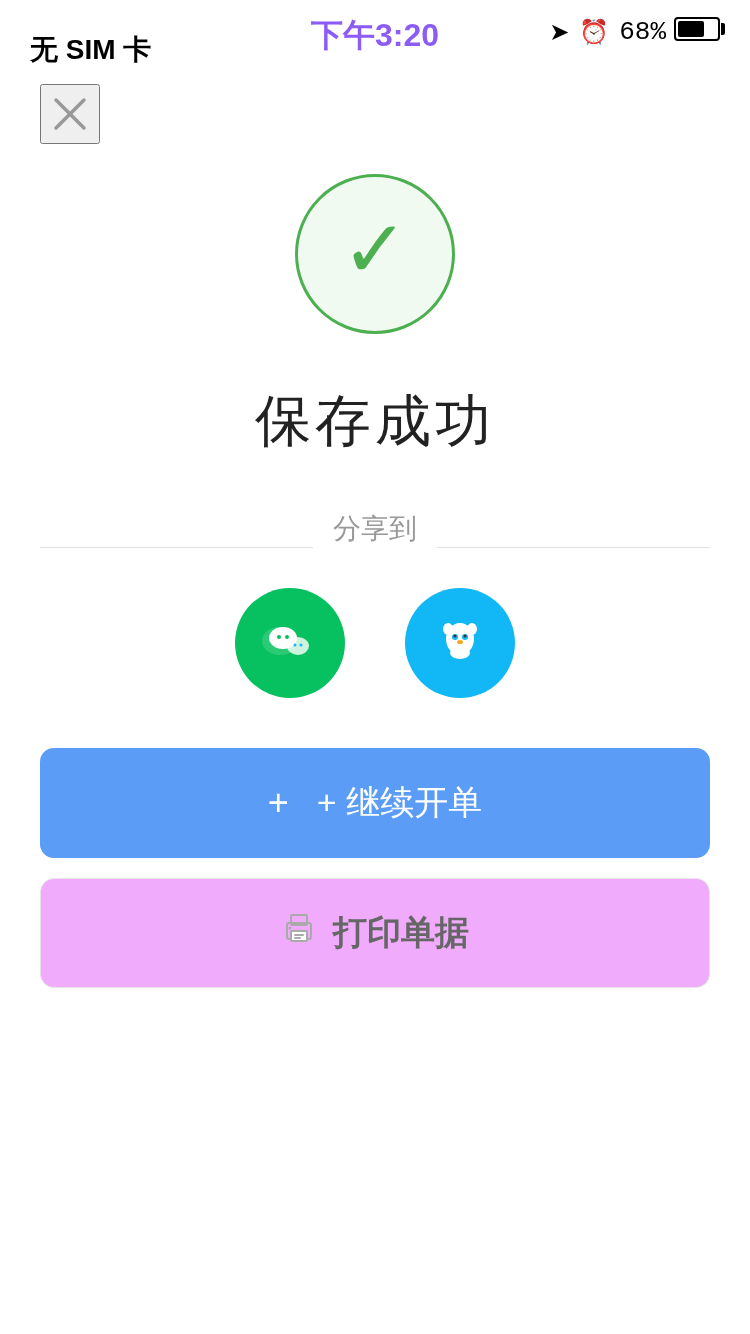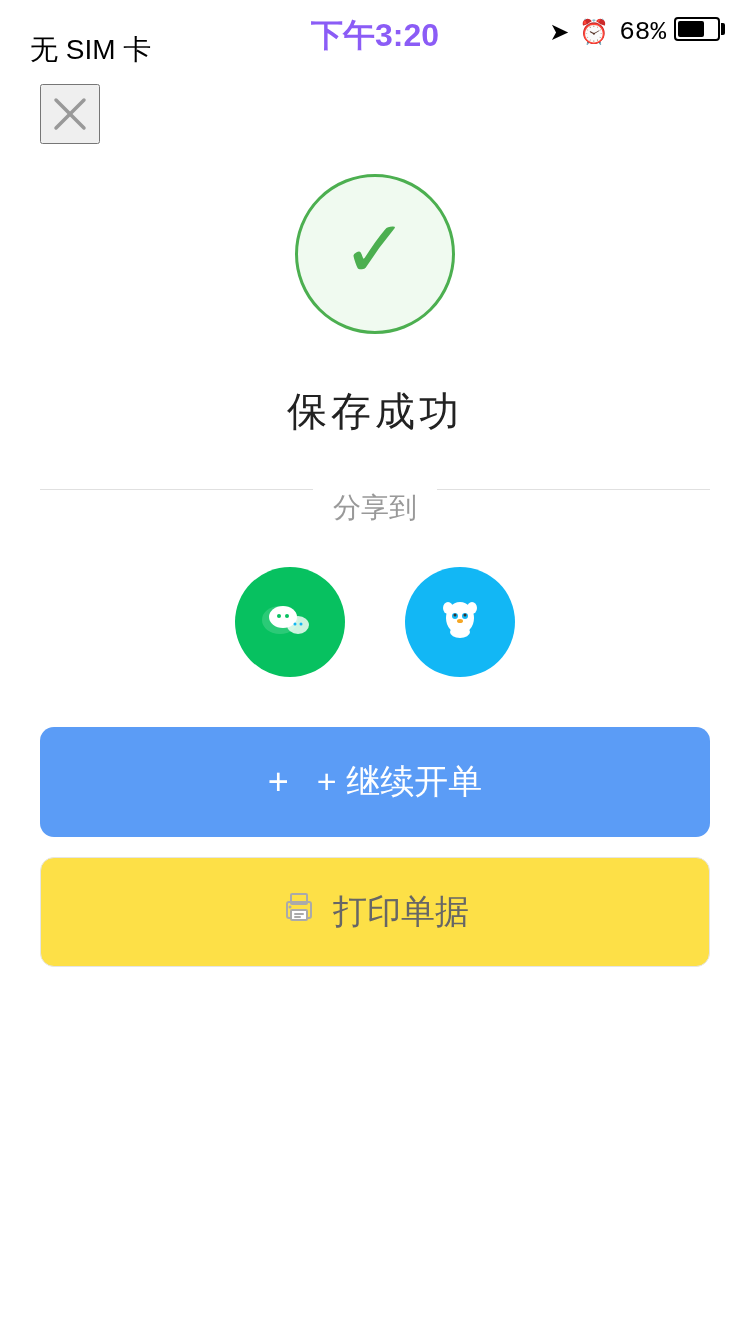--- a/index.html
+++ b/index.html
@@ -22,21 +22,21 @@
       justify-content: space-between;
       padding: 0 30px;
       background: #fff;
     }
     .status-left {
       display: flex;
       align-items: flex-end;
       gap: 10px;
       font-size: 28px;
       color: #000;
-      font-weight: 400;
+      font-weight: 700;
       margin-top: 36px;
     }
     .status-center {
       font-size: 32px;
       font-weight: 600;
       color: #8b5cf6;
       position: absolute;
       left: 50%;
       transform: translateX(-50%);
       top: 14px;
@@ -120,35 +120,35 @@
     }
     .checkmark {
       color: #4CAF50;
       font-size: 80px;
       line-height: 1;
       margin-top: -8px;
     }
 
     
     .success-title {
-      font-size: 40px;
+      font-size: 56px;
       font-weight: 500;
       color: #222;
       margin-bottom: 50px;
       letter-spacing: 4px;
     }
 
     
     .share-section {
       width: 100%;
       margin-bottom: 50px;
     }
     .share-divider {
       display: flex;
-      align-items: flex-start;
+      align-items: flex-end;
       gap: 20px;
       margin-bottom: 40px;
     }
     .share-divider::before,
     .share-divider::after {
       content: '';
       flex: 1;
       height: 1px;
       background: #e0e0e0;
     }
@@ -195,23 +195,24 @@
       font-size: 34px;
       cursor: pointer;
       border: none;
       outline: none;
     }
     .btn-primary {
       background: #5B9CF6;
       color: #fff;
     }
     .btn-secondary {
-      background: #fde047;
+      background: #f0abfc;
       color: #666;
       border: 1px solid #e5e5e5;
+      font-weight: bold;
     }
   </style>
 </head>
 <body>
 
 <div class="status-bar">
   <div class="status-left">
     <span>无 SIM 卡</span>
     <span>
       <svg viewBox="0 0 24 18" fill="none" xmlns="http://www.w3.org/2000/svg">

